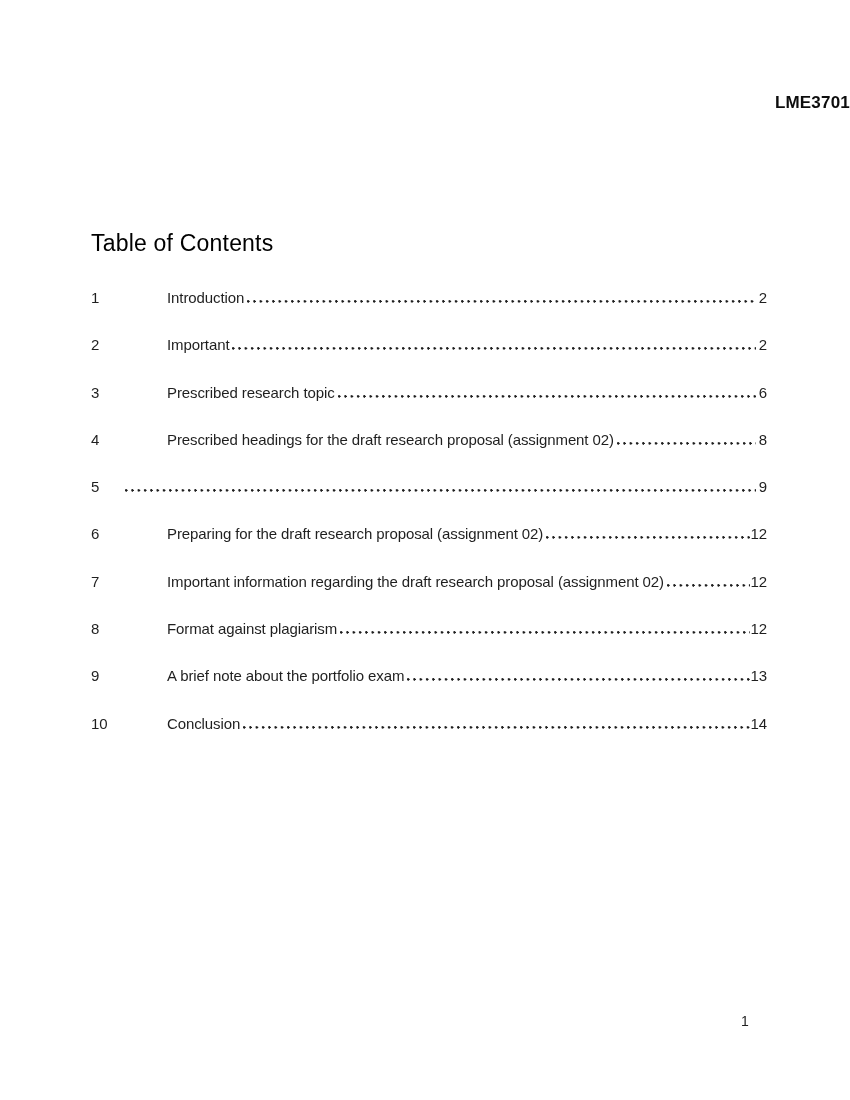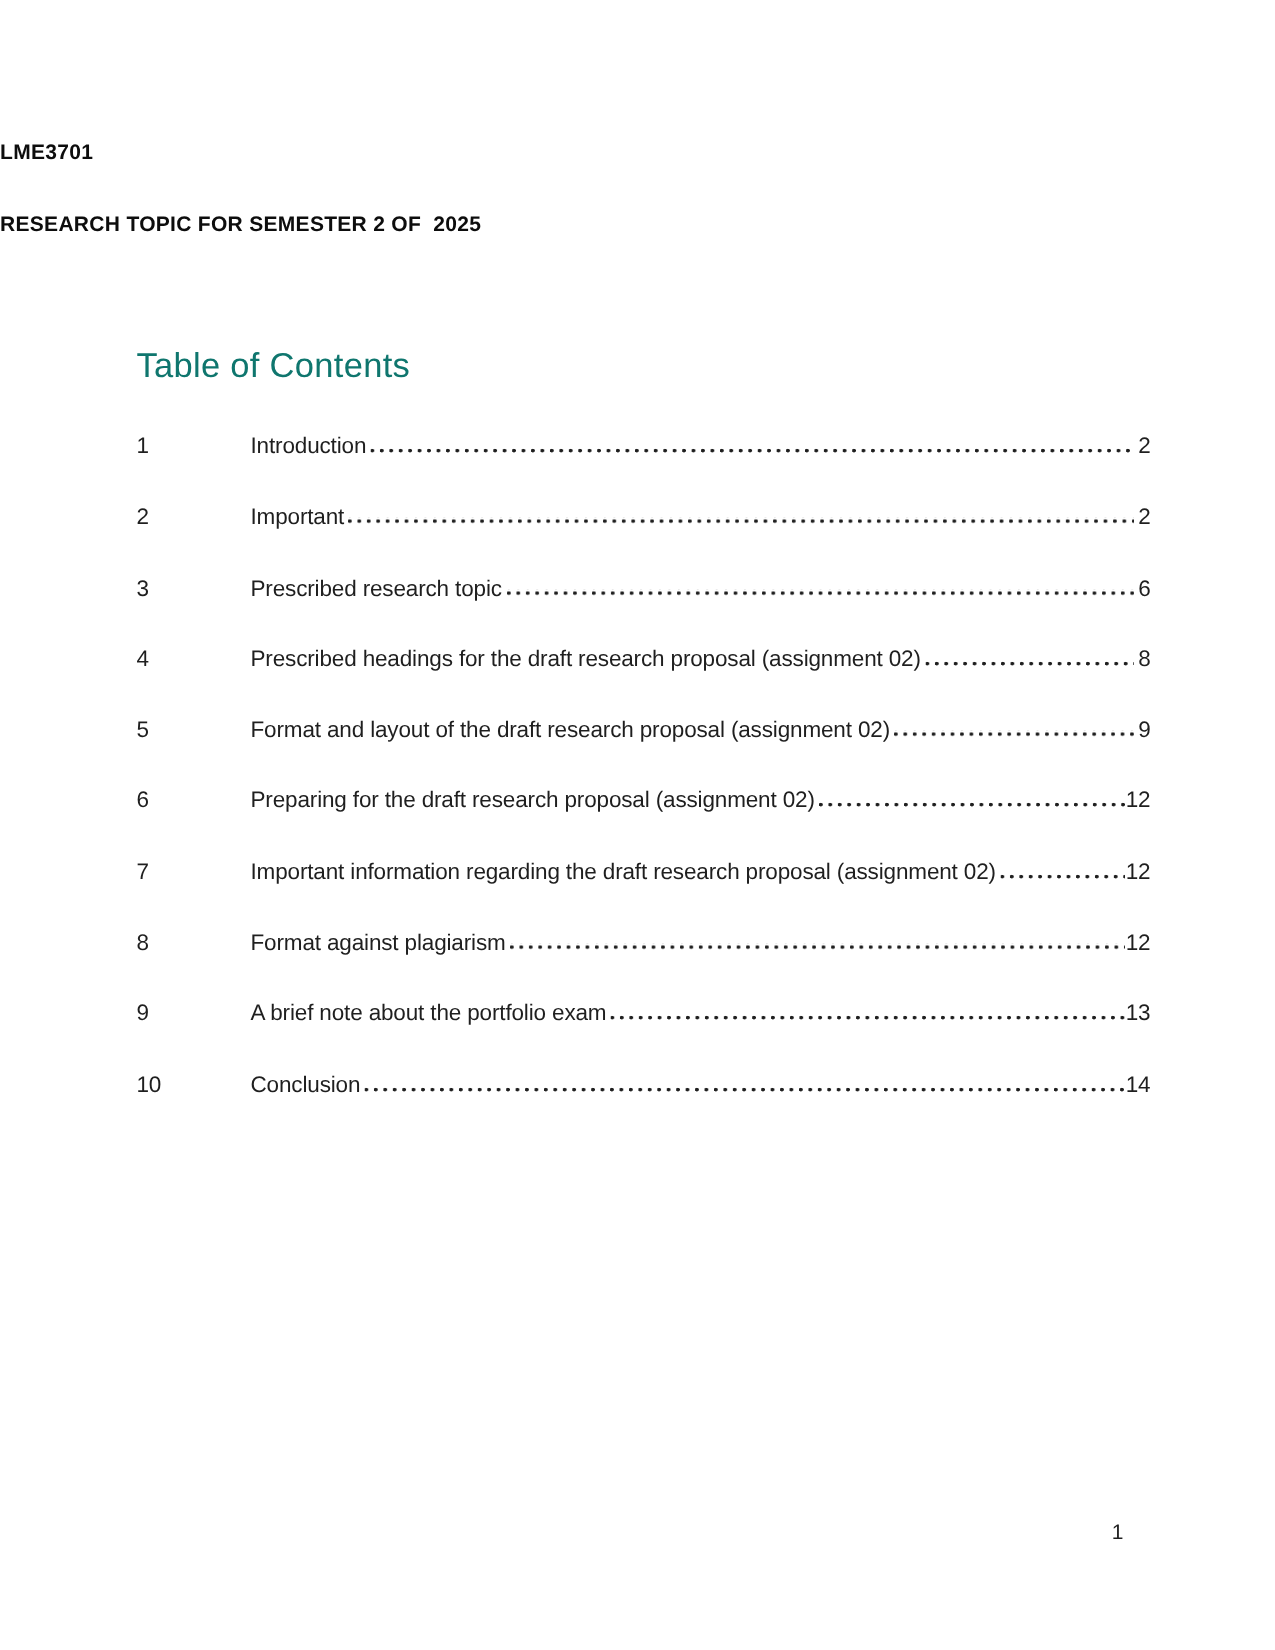--- a/index.html
+++ b/index.html
@@ -17,24 +17,24 @@
   }
   .page {
     position: absolute;
     inset: 0;
     background: #ffffff;
   }
   .title-line {
     position: absolute;
     left: 0;
     width: 850px;
-    text-align: left;
+    text-align: right;
     font-weight: bold;
     color: #0d0d0d;
-    font-size: 14px;
+    font-size: 17px;
     letter-spacing: 0.2px;
     white-space: pre;
   }
   .title-line.line1 { top: 93px; }
   .title-line.line2 { top: 141px; }
 
   .toc-heading {
     position: absolute;
     left: 91px;
     top: 230px;
@@ -93,23 +93,22 @@
     font-size: 14px;
     color: #1f1f1f;
   }
 </style>
 </head>
 <body>
 
 <div class="page">
 
   <div class="title-line line1">LME3701</div>
-  <div class="title-line line2">RESEARCH TOPIC FOR SEMESTER 2 OF  2025</div>
 
-  <div class="toc-heading" style="color: #0f766e;">Table of Contents</div>
+  <div class="toc-heading" style="color: #000000;">Table of Contents</div>
 
   <div class="toc-list">
 
     <div class="toc-entry">
       <span class="toc-num">1</span>
       <span class="toc-label">Introduction</span>
       <span class="toc-dots"></span>
       <span class="toc-page">2</span>
     </div>
 
@@ -129,21 +128,20 @@
 
     <div class="toc-entry">
       <span class="toc-num">4</span>
       <span class="toc-label">Prescribed headings for the draft research proposal (assignment 02)</span>
       <span class="toc-dots"></span>
       <span class="toc-page">8</span>
     </div>
 
     <div class="toc-entry">
       <span class="toc-num">5</span>
-      <span class="toc-label">Format and layout of the draft research proposal (assignment 02)</span>
       <span class="toc-dots"></span>
       <span class="toc-page">9</span>
     </div>
 
     <div class="toc-entry">
       <span class="toc-num">6</span>
       <span class="toc-label">Preparing for the draft research proposal (assignment 02)</span>
       <span class="toc-dots"></span>
       <span class="toc-page">12</span>
     </div>

